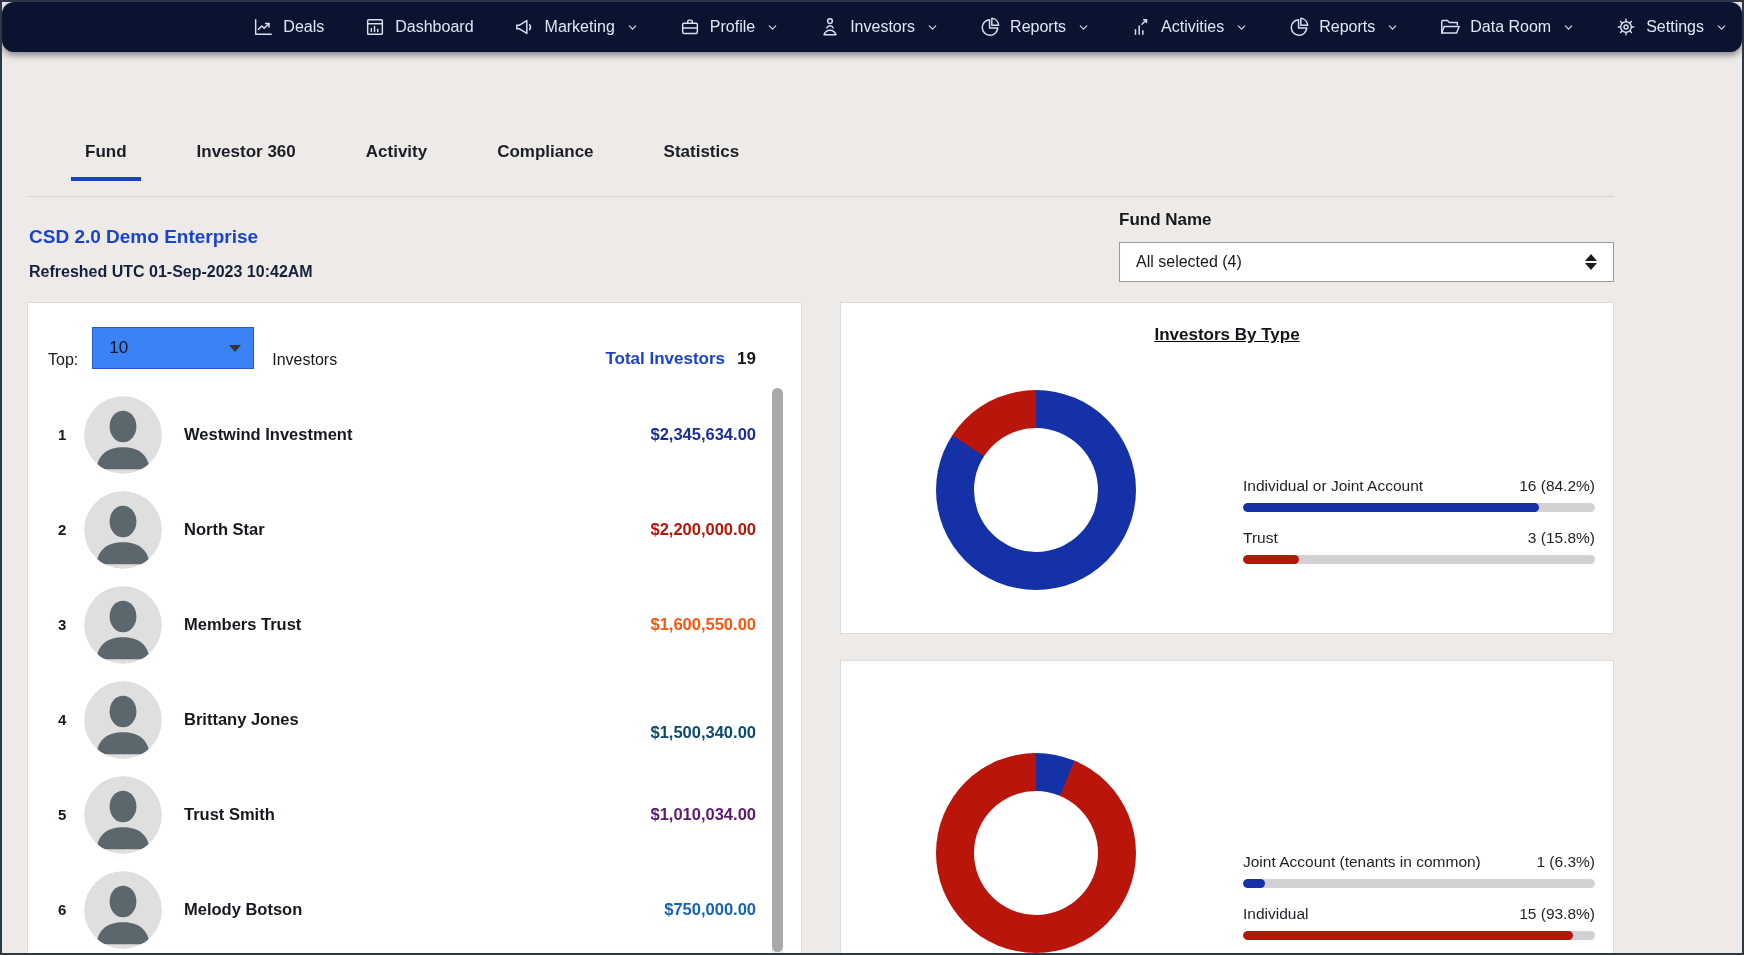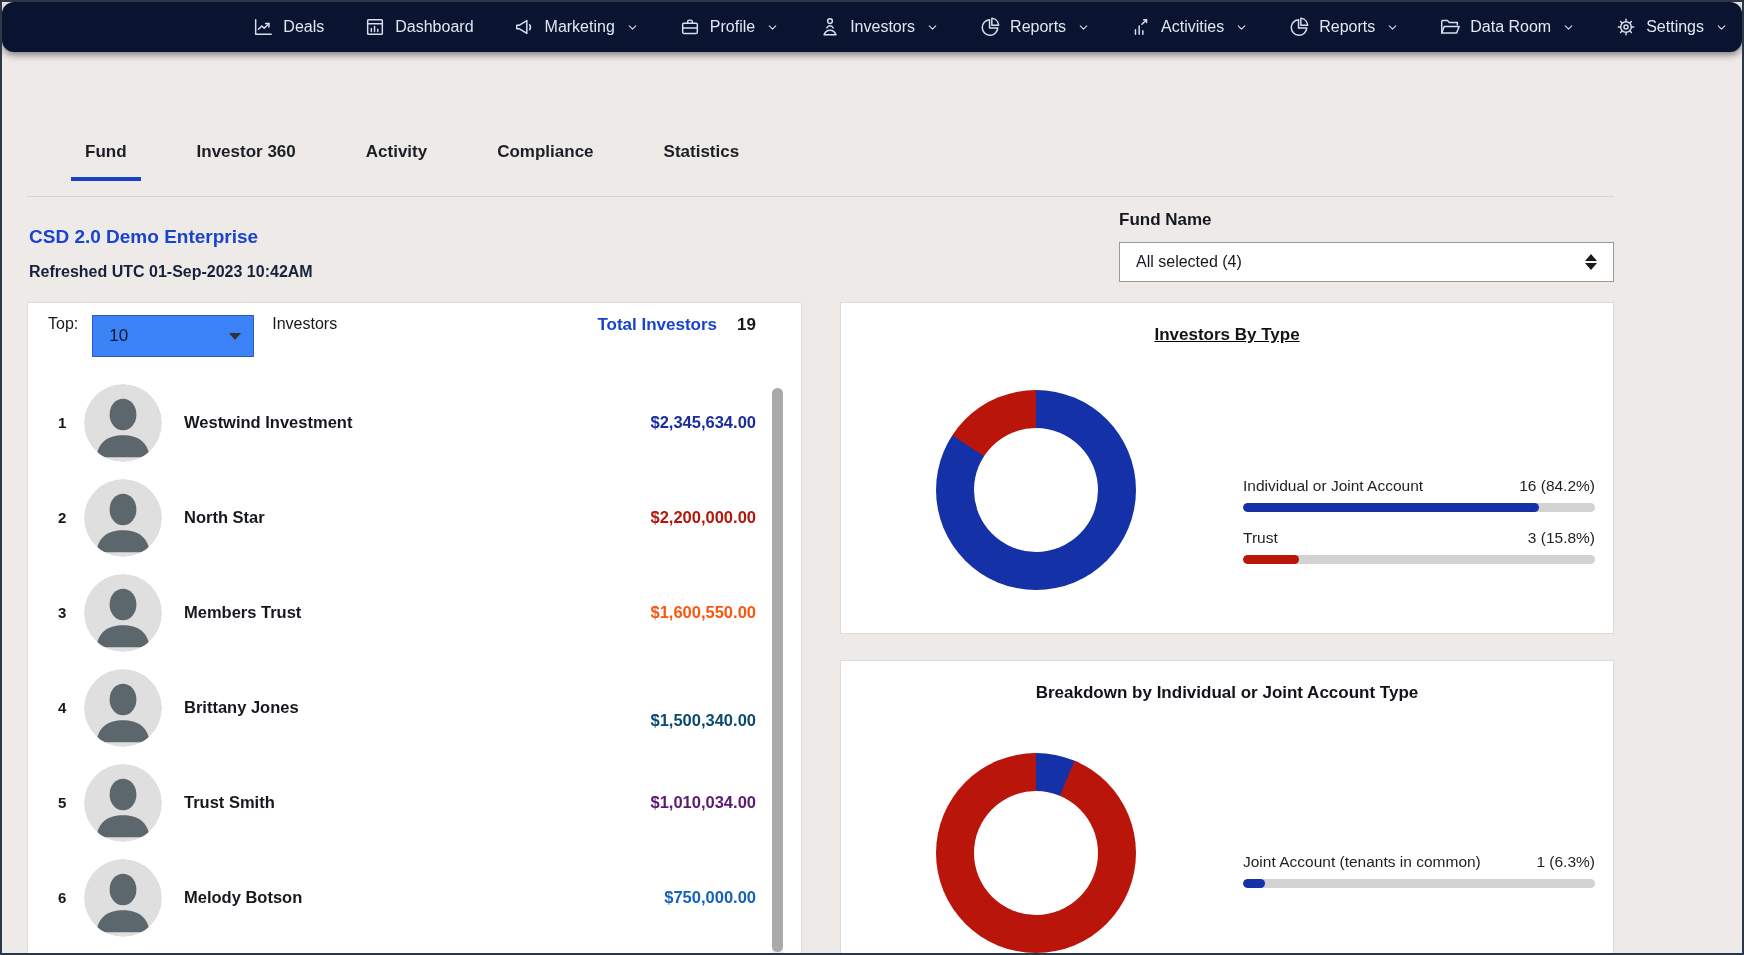--- a/index.html
+++ b/index.html
@@ -30,27 +30,27 @@
   
   .fundname-label { position:absolute; top:208px; left:1117px; font-size:17px; font-weight:bold; color:#15191e; }
   .fundname-select { position:absolute; top:240px; left:1117px; width:495px; height:40px; background:#fff;
     border:1px solid #9a9a9a; display:flex; align-items:center; padding:0 16px; font-size:16px; color:#15191e; cursor:pointer; }
   .spinner-icon { margin-left:auto; display:flex; flex-direction:column; gap:2px; }
   .spinner-icon .up { width:0; height:0; border-left:6px solid transparent; border-right:6px solid transparent; border-bottom:7px solid #1b1b1b; }
   .spinner-icon .down { width:0; height:0; border-left:6px solid transparent; border-right:6px solid transparent; border-top:7px solid #1b1b1b; }
 
   
   .inv-card { position:absolute; top:300px; left:25px; width:775px; height:700px; background:#fff; border:1px solid #dcdcdc; }
-  .inv-head { display:flex; align-items:flex-start; padding:12px 45px 0 20px; }
+  .inv-head { display:flex; align-items:flex-end; padding:24px 45px 0 20px; }
   .top-label { font-size:16px; color:#15191e; }
   .top-select { width:162px; height:42px; border:1px solid #2b57c8; margin-left:14px; display:flex; align-items:center;
     padding:0 12px 0 16px; font-size:17px; color:#15191e; cursor:pointer; background:#3b82f6; }
   .top-select .caret { margin-left:auto; width:0; height:0; border-left:6px solid transparent; border-right:6px solid transparent; border-top:7px solid #333; }
   .top-suffix { margin-left:18px; font-size:16px; color:#15191e; }
-  .total-wrap { margin-left:auto; display:flex; align-items:baseline; gap:20px; }
+  .total-wrap { margin-left:auto; display:flex; align-items:baseline; gap:12px; }
   .total-label { font-size:17px; font-weight:bold; color:#1743cf; }
   .total-value { font-size:17px; font-weight:bold; color:#14181d; }
   .inv-list { padding:18px 0 0 0; }
   .inv-row { display:flex; align-items:center; height:95px; padding:0 45px 0 30px; cursor:pointer; }
   .rank { width:26px; font-size:15px; font-weight:bold; color:#15191e; }
   .avatar { width:78px; height:78px; border-radius:50%; overflow:hidden; flex:0 0 78px; }
   .avatar svg { width:78px; height:78px; display:block; }
   .inv-name { margin-left:22px; font-size:16.5px; font-weight:bold; color:#15191e; }
   .inv-amount { margin-left:auto; font-size:16.5px; font-weight:bold; }
   .inv-scrollbar { position:absolute; top:85px; right:18px; bottom:0; width:11px; background:#ececec; border-radius:6px; }
@@ -371,28 +371,36 @@
             <span class="legend-value">3 (15.8%)</span>
           </div>
           <div class="legend-track">
             <div class="legend-fill" style="width: 15.8%; background: rgb(185, 21, 11);"></div>
           </div>
         </div>
       </div>
   </section>
 
   <section class="chart-card" id="chart-1">
-    <h3 class="chart-title">Breakdown by Individual or Joint Account Type</h3>
     <div class="donut" style="background: conic-gradient(rgb(21, 49, 168) 0deg, rgb(21, 49, 168) 22.68deg, rgb(185, 21, 11) 22.68deg, rgb(185, 21, 11) 360.36deg);"></div>
     <div class="legend">
         <div class="legend-entry">
           <div class="legend-top">
             <span class="legend-label">Joint Account (tenants in common)</span>
             <span class="legend-value">1 (6.3%)</span>
           </div>
           <div class="legend-track">
             <div class="legend-fill" style="width: 6.3%; background: rgb(21, 49, 168);"></div>
           </div>
         </div>
+        <div class="legend-entry">
+          <div class="legend-top">
+            <span class="legend-label">Individual</span>
+            <span class="legend-value">15 (93.8%)</span>
+          </div>
+          <div class="legend-track">
+            <div class="legend-fill" style="width: 93.8%; background: rgb(185, 21, 11);"></div>
+          </div>
+        </div>
       </div>
   </section>
 
 </div>
 
 </body></html>

